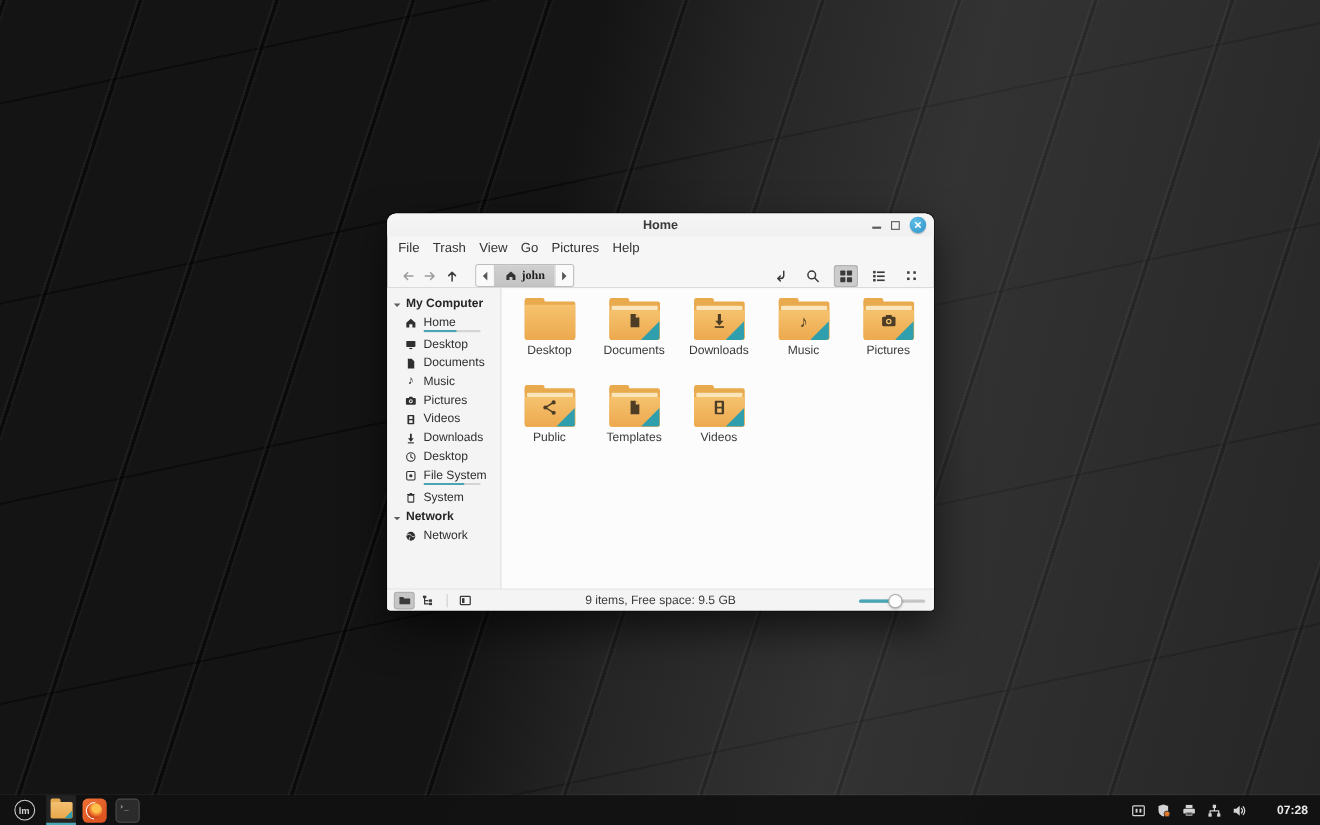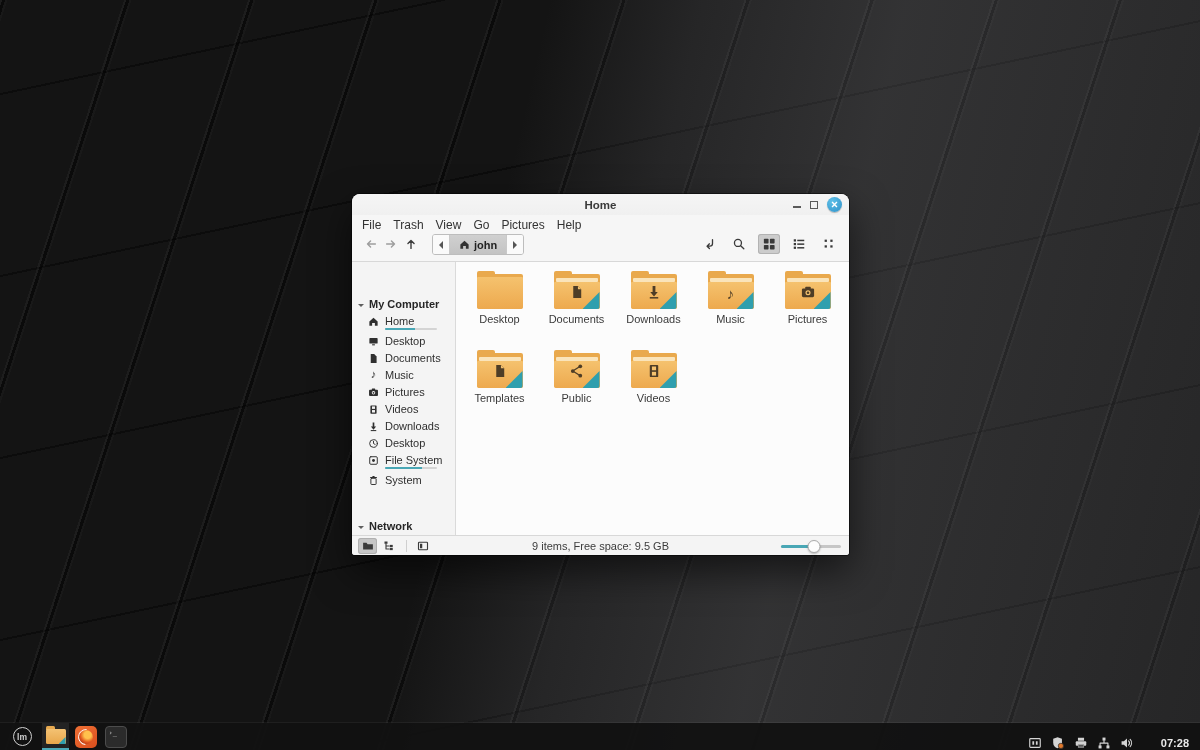--- a/index.html
+++ b/index.html
@@ -32,21 +32,21 @@
   .title { position:absolute; left:0; right:0; text-align:center; font-weight:bold; font-size:11.5px; color:#3a3a3a; }
   .win-controls { margin-left:auto; display:flex; align-items:center; gap:9px; padding-right:7px; z-index:2; }
   .btn-min { width:8px; height:2px; background:#5a5a5a; margin-top:5px; }
   .btn-max { width:8px; height:8px; border:1.5px solid #5a5a5a; background:transparent; }
   .btn-close { width:15px; height:15px; border-radius:50%; background:radial-gradient(circle at 35% 30%, #5fc0e8, #3d9fd2 70%); display:flex; align-items:center; justify-content:center; box-shadow:0 1px 1px rgba(0,0,0,0.25); }
   .btn-close svg { width:7px; height:7px; stroke:#fff; stroke-width:2; }
 
   .menubar { height:19px; display:flex; align-items:center; padding:0 4px; flex:0 0 auto; }
   .menu-item { padding:2px 6px; font-size:12px; color:#333; border-radius:2px; }
 
-  .toolbar { height:27px; display:flex; align-items:flex-start; padding:0 9px; flex:0 0 auto; }
+  .toolbar { height:27px; display:flex; align-items:flex-end; padding:0 9px; flex:0 0 auto;font-family:Liberation Serif, serif; }
   .nav-btn { width:20px; height:20px; display:flex; align-items:center; justify-content:center; }
   .nav-btn svg { width:14px; height:14px; fill:none; stroke-linecap:round; stroke-linejoin:round; stroke-width:1.6; }
   .dim  svg { stroke:#9d9d9d; }
   .dark svg { stroke:#3c3c3c; }
 
   .breadcrumb { display:flex; align-items:stretch; height:21px; margin-left:11px; border:1px solid #bdbdbd; border-radius:3px; overflow:hidden; background:#fbfbfb; }
   .crumb-arrow { width:17px; display:flex; align-items:center; justify-content:center; background:#fafafa; }
   .crumb-arrow.left  { border-right:1px solid #c9c9c9; }
   .crumb-arrow.right { border-left:1px solid #c9c9c9; }
   .tri-l { width:0; height:0; border:4px solid transparent; border-right-color:#555; border-left:none; }
@@ -58,21 +58,21 @@
   .tool-btn { width:22px; height:20px; display:flex; align-items:center; justify-content:center; border-radius:3px; }
   .tool-btn svg { width:14px; height:14px; }
   .tool-btn.active { background:#cccccc; box-shadow:inset 0 0 0 1px #b3b3b3; }
   .ic-stroke { fill:none; stroke:#3a3a3a; stroke-width:1.5; stroke-linecap:round; stroke-linejoin:round; }
   .ic-fill   { fill:#3a3a3a; }
 
   .win-body { flex:1; display:flex; border-top:1px solid #d8d8d8; min-height:0; }
 
   
   .sidebar { width:104px; flex:0 0 auto; background:#f4f4f4; border-right:1px solid #dadada; padding-top:5px; overflow:hidden; }
-  .side-header { display:flex; align-items:center; gap:5px; padding:3px 4px 3px 6px; font-weight:bold; font-size:11px; color:#262626;margin-top:28px; }
+  .side-header { display:flex; align-items:center; gap:5px; padding:3px 4px 3px 6px; font-weight:bold; font-size:11px; color:#262626; }
   .side-tri { width:0; height:0; border:3.5px solid transparent; border-top-color:#5e5e5e; border-bottom:none; margin-top:2px; }
   .side-item { display:flex; align-items:flex-start; gap:6px; padding:2px 4px 3px 16px; color:#2f2f2f; }
   .side-item svg { width:11px; height:11px; flex:0 0 auto; margin-top:1px; }
   .sfill { fill:#2f2f2f; } .sstroke { fill:none; stroke:#2f2f2f; stroke-width:1.4; stroke-linecap:round; }
   .label-wrap { display:inline-flex; flex-direction:column; }
   .usage { width:52px; height:2px; background:#d4d4d4; margin-top:1px; border-radius:1px; overflow:hidden; }
   .usage i { display:block; height:100%; background:#49a7b5; }
   .note-glyph { font-size:11px; line-height:11px; color:#2f2f2f; width:11px; text-align:center; flex:0 0 auto; }
 
   
@@ -98,21 +98,21 @@
   .sb-btn svg { width:12px; height:12px; }
   .sb-btn.active { background:#c6c6c6; box-shadow:inset 0 0 0 1px #b0b0b0; }
   .sb-sep { width:1px; height:12px; background:#cfcfcf; margin:0 6px; }
   .sb-text { position:absolute; left:0; right:0; text-align:center; color:#3c3c3c; font-size:11px; }
   .zoom-slider { margin-left:auto; position:relative; width:60px; height:14px; z-index:2; margin-right:2px; }
   .z-track { position:absolute; top:6px; left:0; right:0; height:3px; background:#c6c6c6; border-radius:2px; }
   .z-fill  { position:absolute; top:6px; left:0; height:3px; background:#49a7b5; border-radius:2px; }
   .z-handle{ position:absolute; top:1px; width:13px; height:13px; border-radius:50%; background:#fdfdfd; border:1px solid #ababab; box-shadow:0 1px 2px rgba(0,0,0,0.25); transform:translateX(-50%); }
 
   
-  .taskbar { position:absolute; left:0; right:0; bottom:0; height:27px; background:rgba(18,18,18,0.96); display:flex; align-items:flex-end; padding:0 5px; box-shadow:0 -1px 0 rgba(255,255,255,0.05); }
+  .taskbar { position:absolute; left:0; right:0; bottom:0; height:27px; background:rgba(18,18,18,0.96); display:flex; align-items:center; padding:0 5px; box-shadow:0 -1px 0 rgba(255,255,255,0.05); }
   .mint-btn { width:34px; height:27px; display:flex; align-items:center; justify-content:center; }
   .mint-circle { width:19px; height:19px; border:1.8px solid #cfcfcf; border-radius:50%; display:flex; align-items:center; justify-content:center; color:#cfcfcf; font-size:8.5px; font-weight:bold; letter-spacing:0; }
   .task-app { width:27px; height:27px; display:flex; align-items:center; justify-content:center; position:relative; margin-left:3px; }
   .task-app.active { background:rgba(255,255,255,0.08); box-shadow:inset 0 -2px 0 #4aa8b6; }
   .mini-folder { width:20px; height:15px; position:relative; }
   .mini-folder .mtab { position:absolute; top:-3px; left:0; width:9px; height:4px; background:#e7a94f; border-radius:1.5px 1.5px 0 0; }
   .mini-folder .mbody { position:absolute; inset:0; background:linear-gradient(#f4c273,#e8a74b); border-radius:1.5px; }
   .mini-folder .mcorner { position:absolute; right:0; bottom:0; width:7px; height:7px; clip-path:polygon(100% 0,100% 100%,0 100%); background:#2f9fae; }
   .ff-tile { width:22px; height:22px; border-radius:5px; background:linear-gradient(145deg,#ef7035,#d94e1d); display:flex; align-items:center; justify-content:center; }
   .ff-ball { width:14px; height:14px; border-radius:50%; background:radial-gradient(circle at 62% 35%, #ffc14d 0 28%, #e2571f 58%, #7e2009 100%); position:relative; }
@@ -408,52 +408,52 @@
         <div class="file-label">Pictures</div>
       </div>
 
       <div class="file-cell">
         <div class="ficon">
           <div class="ftab"></div>
             <div class="fback"></div>
             <div class="fstrip"></div>
             <div class="ffront"></div>
           <div class="emblem"><svg viewBox="0 0 16 16">
-                <path class="efill" d="M4 1.5h5L12.5 5v9.5H4z"></path>
-                <path d="M9 1.5V5h3.5" fill="#f5c26e"></path>
-              </svg></div>
-          <div class="fcorner"></div>
-        </div>
-        <div class="file-label">Templates</div>
-      </div>
-
-      <div class="file-cell">
-        <div class="ficon">
-          <div class="ftab"></div>
-            <div class="fback"></div>
-            <div class="fstrip"></div>
-            <div class="ffront"></div>
-          <div class="emblem"><svg viewBox="0 0 16 16">
                 <circle class="efill" cx="11.5" cy="3" r="2"></circle>
                 <circle class="efill" cx="3.5" cy="8" r="2"></circle>
                 <circle class="efill" cx="11.5" cy="13" r="2"></circle>
                 <path d="M11.5 3 3.5 8l8 5" fill="none" stroke="#4e3d26" stroke-width="1.4"></path>
               </svg></div>
           <div class="fcorner"></div>
         </div>
         <div class="file-label">Public</div>
       </div>
 
       <div class="file-cell">
         <div class="ficon">
           <div class="ftab"></div>
             <div class="fback"></div>
             <div class="fstrip"></div>
             <div class="ffront"></div>
           <div class="emblem"><svg viewBox="0 0 16 16">
+                <path class="efill" d="M4 1.5h5L12.5 5v9.5H4z"></path>
+                <path d="M9 1.5V5h3.5" fill="#f5c26e"></path>
+              </svg></div>
+          <div class="fcorner"></div>
+        </div>
+        <div class="file-label">Templates</div>
+      </div>
+
+      <div class="file-cell">
+        <div class="ficon">
+          <div class="ftab"></div>
+            <div class="fback"></div>
+            <div class="fstrip"></div>
+            <div class="ffront"></div>
+          <div class="emblem"><svg viewBox="0 0 16 16">
                 <rect class="efill" x="3.5" y="1.5" width="9" height="13" rx="1"></rect>
                 <rect x="5.8" y="3.2" width="4.4" height="4" fill="#f5c26e"></rect>
                 <rect x="5.8" y="8.9" width="4.4" height="4" fill="#f5c26e"></rect>
               </svg></div>
           <div class="fcorner"></div>
         </div>
         <div class="file-label">Videos</div>
       </div>
 
 

